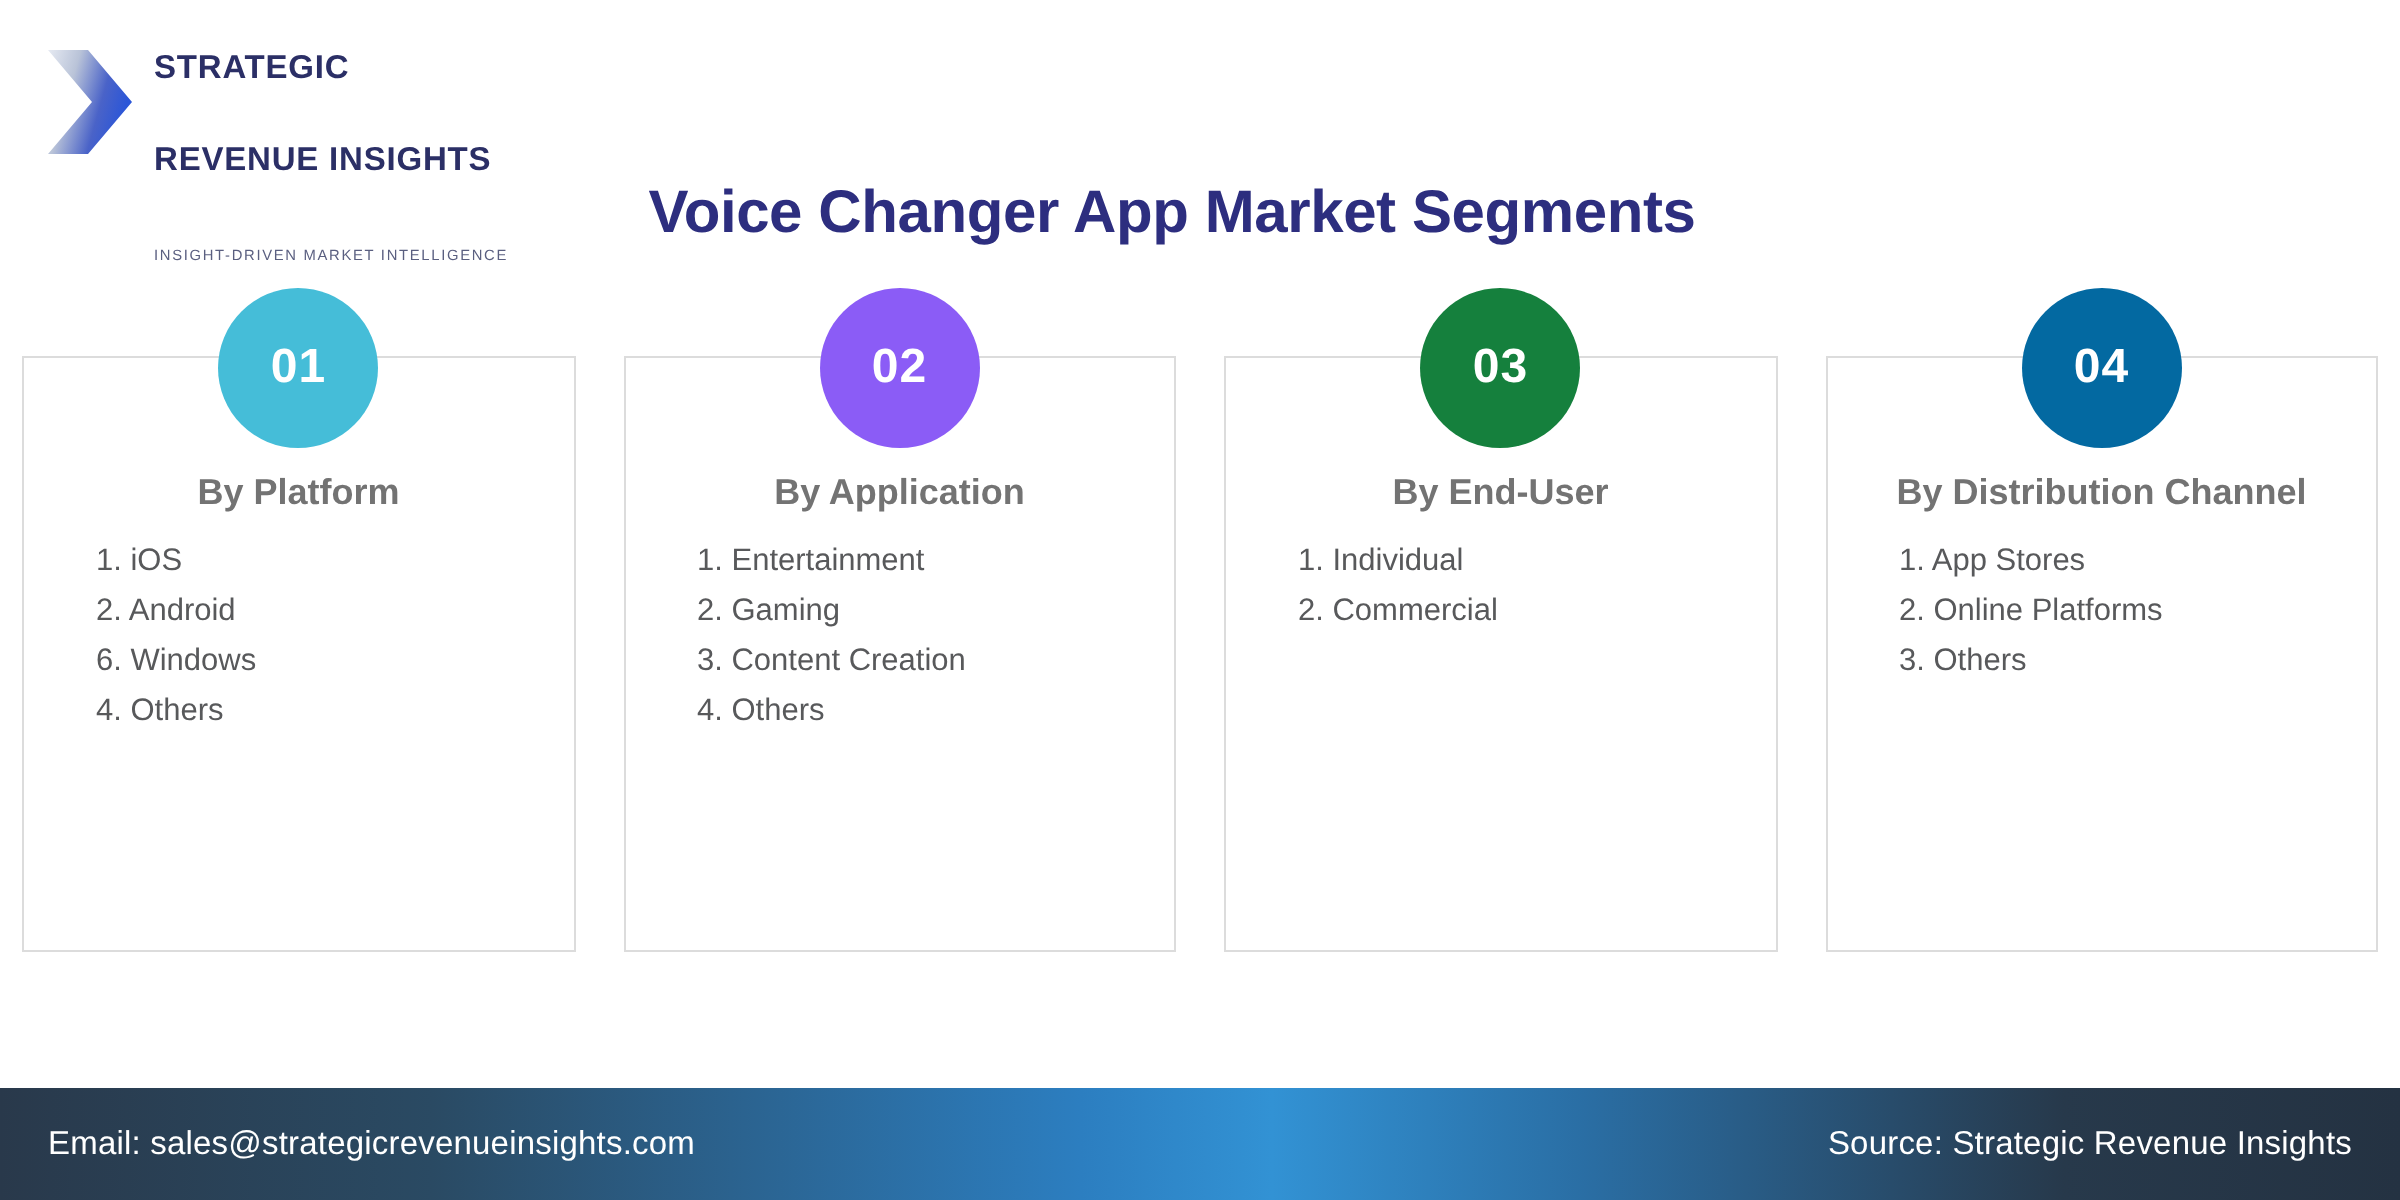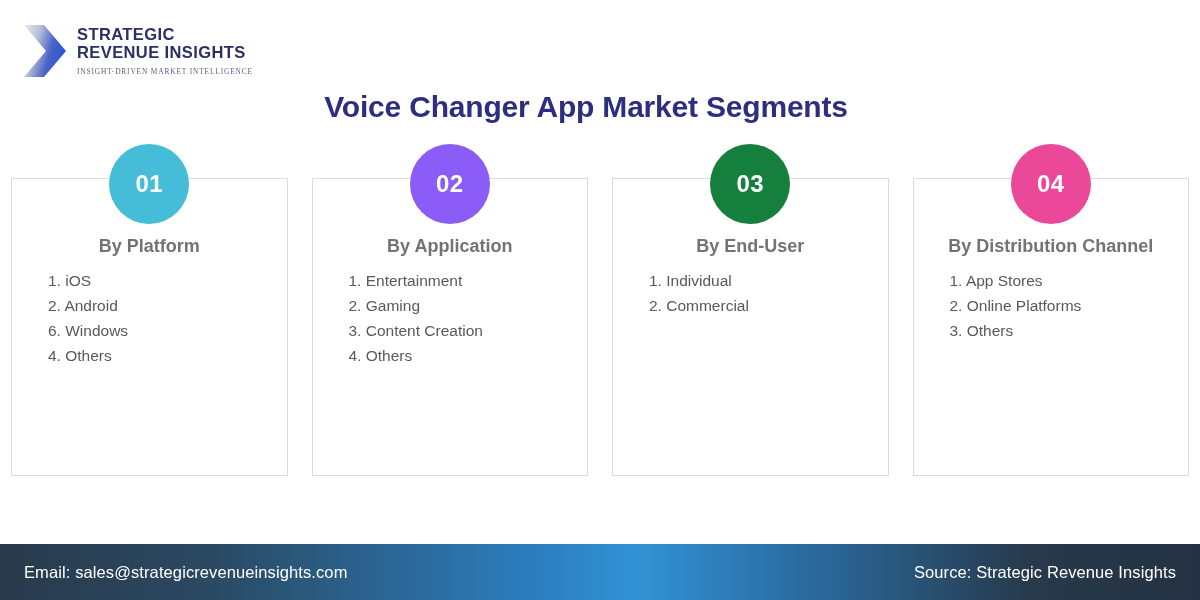--- a/index.html
+++ b/index.html
@@ -28,31 +28,32 @@
     width: 46px;
     height: 56px;
     flex: none;
     margin-top: 1px;
   }
   .logo-text {
     display: flex;
     flex-direction: column;
     justify-content: center;
     padding-top: 3px;
+    gap: 28px;
   }
   .logo-line1, .logo-line2 {
     font-family: "Liberation Sans", sans-serif;
     font-weight: bold;
     font-size: 16.5px;
     letter-spacing: 0.4px;
     color: #2b2f66;
     line-height: 18px;
   }
   .logo-tagline {
-    font-family: Liberation Serif, serif;
+    font-family: Liberation Sans, sans-serif;
     font-size: 7.4px;
     letter-spacing: 0.85px;
     color: #5a5f80;
     margin-top: 6px;
     line-height: 10px;
   }
 
   
   .page-title {
     position: absolute;
@@ -202,21 +203,21 @@
   <div class="card">
     <div class="badge" style="background: #15803d;">03</div>
     <div class="card-heading">By End-User</div>
     <ul class="card-list">
       <li>1. Individual</li>
       <li>2. Commercial</li>
     </ul>
   </div>
 
   <div class="card">
-    <div class="badge" style="background: #ec4899;">04</div>
+    <div class="badge" style="background: #0369a1;">04</div>
     <div class="card-heading">By Distribution Channel</div>
     <ul class="card-list">
       <li>1. App Stores</li>
       <li>2. Online Platforms</li>
       <li>3. Others</li>
     </ul>
   </div>
 
 </div>
 

